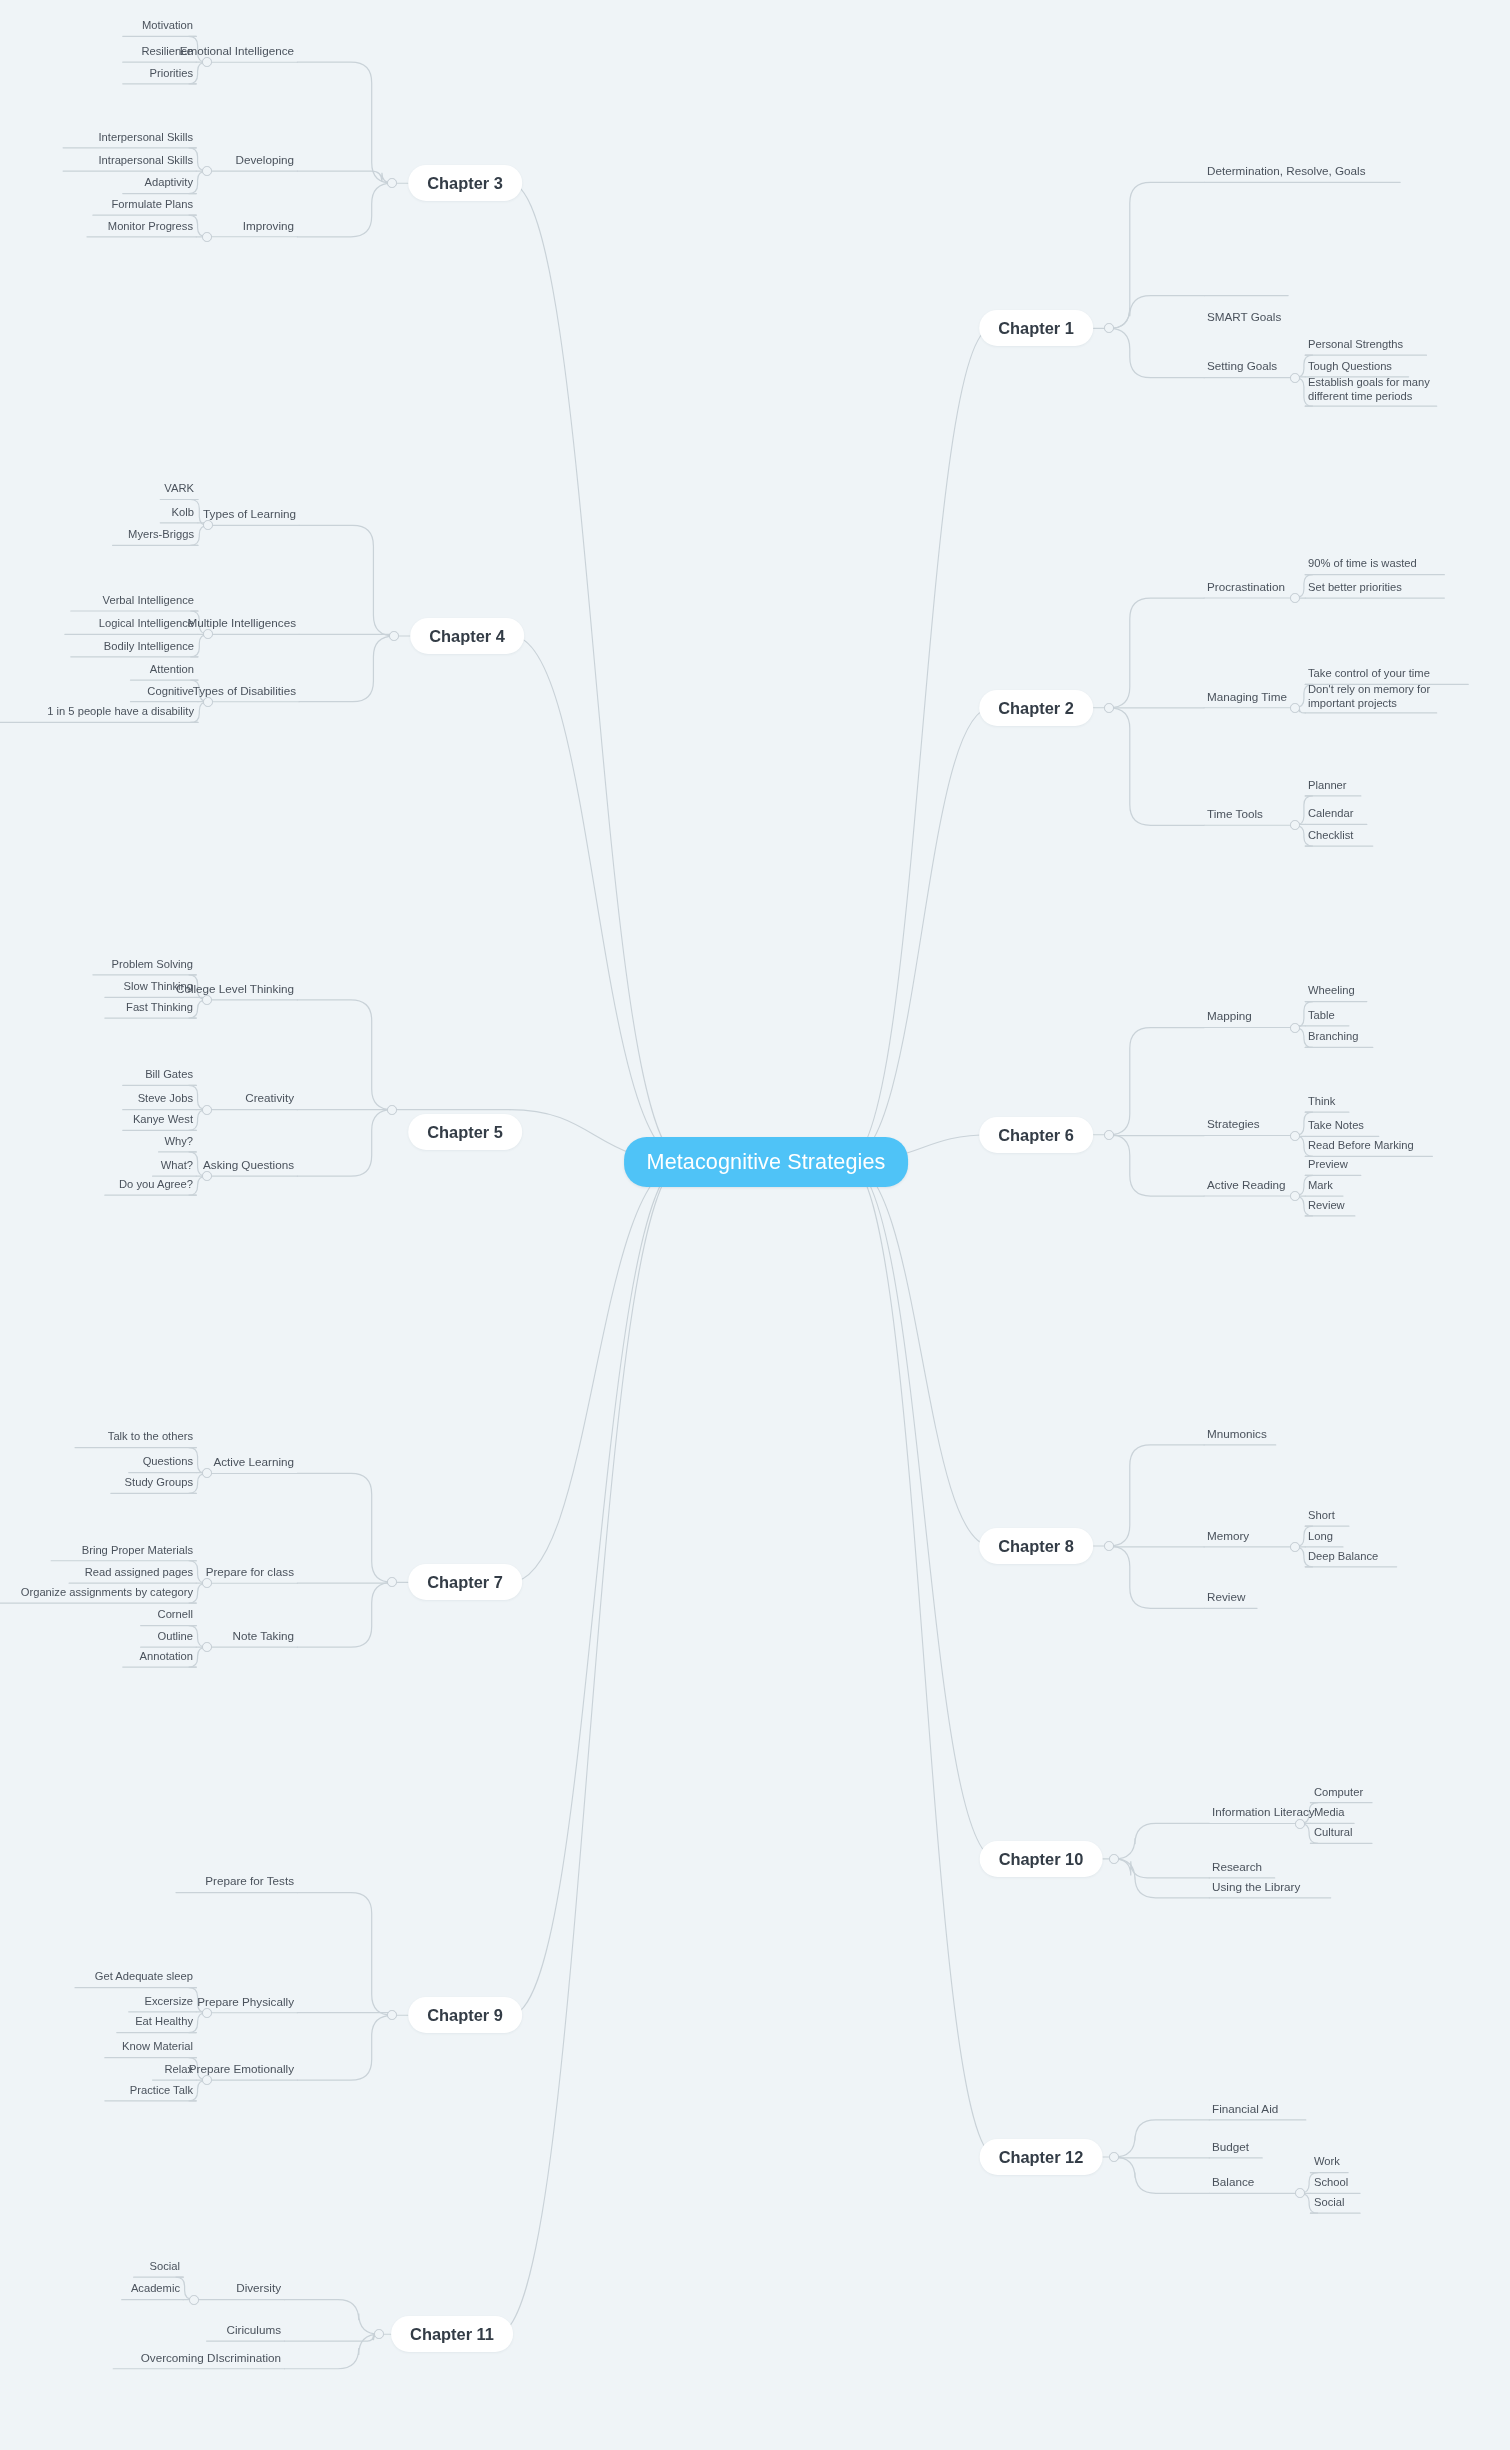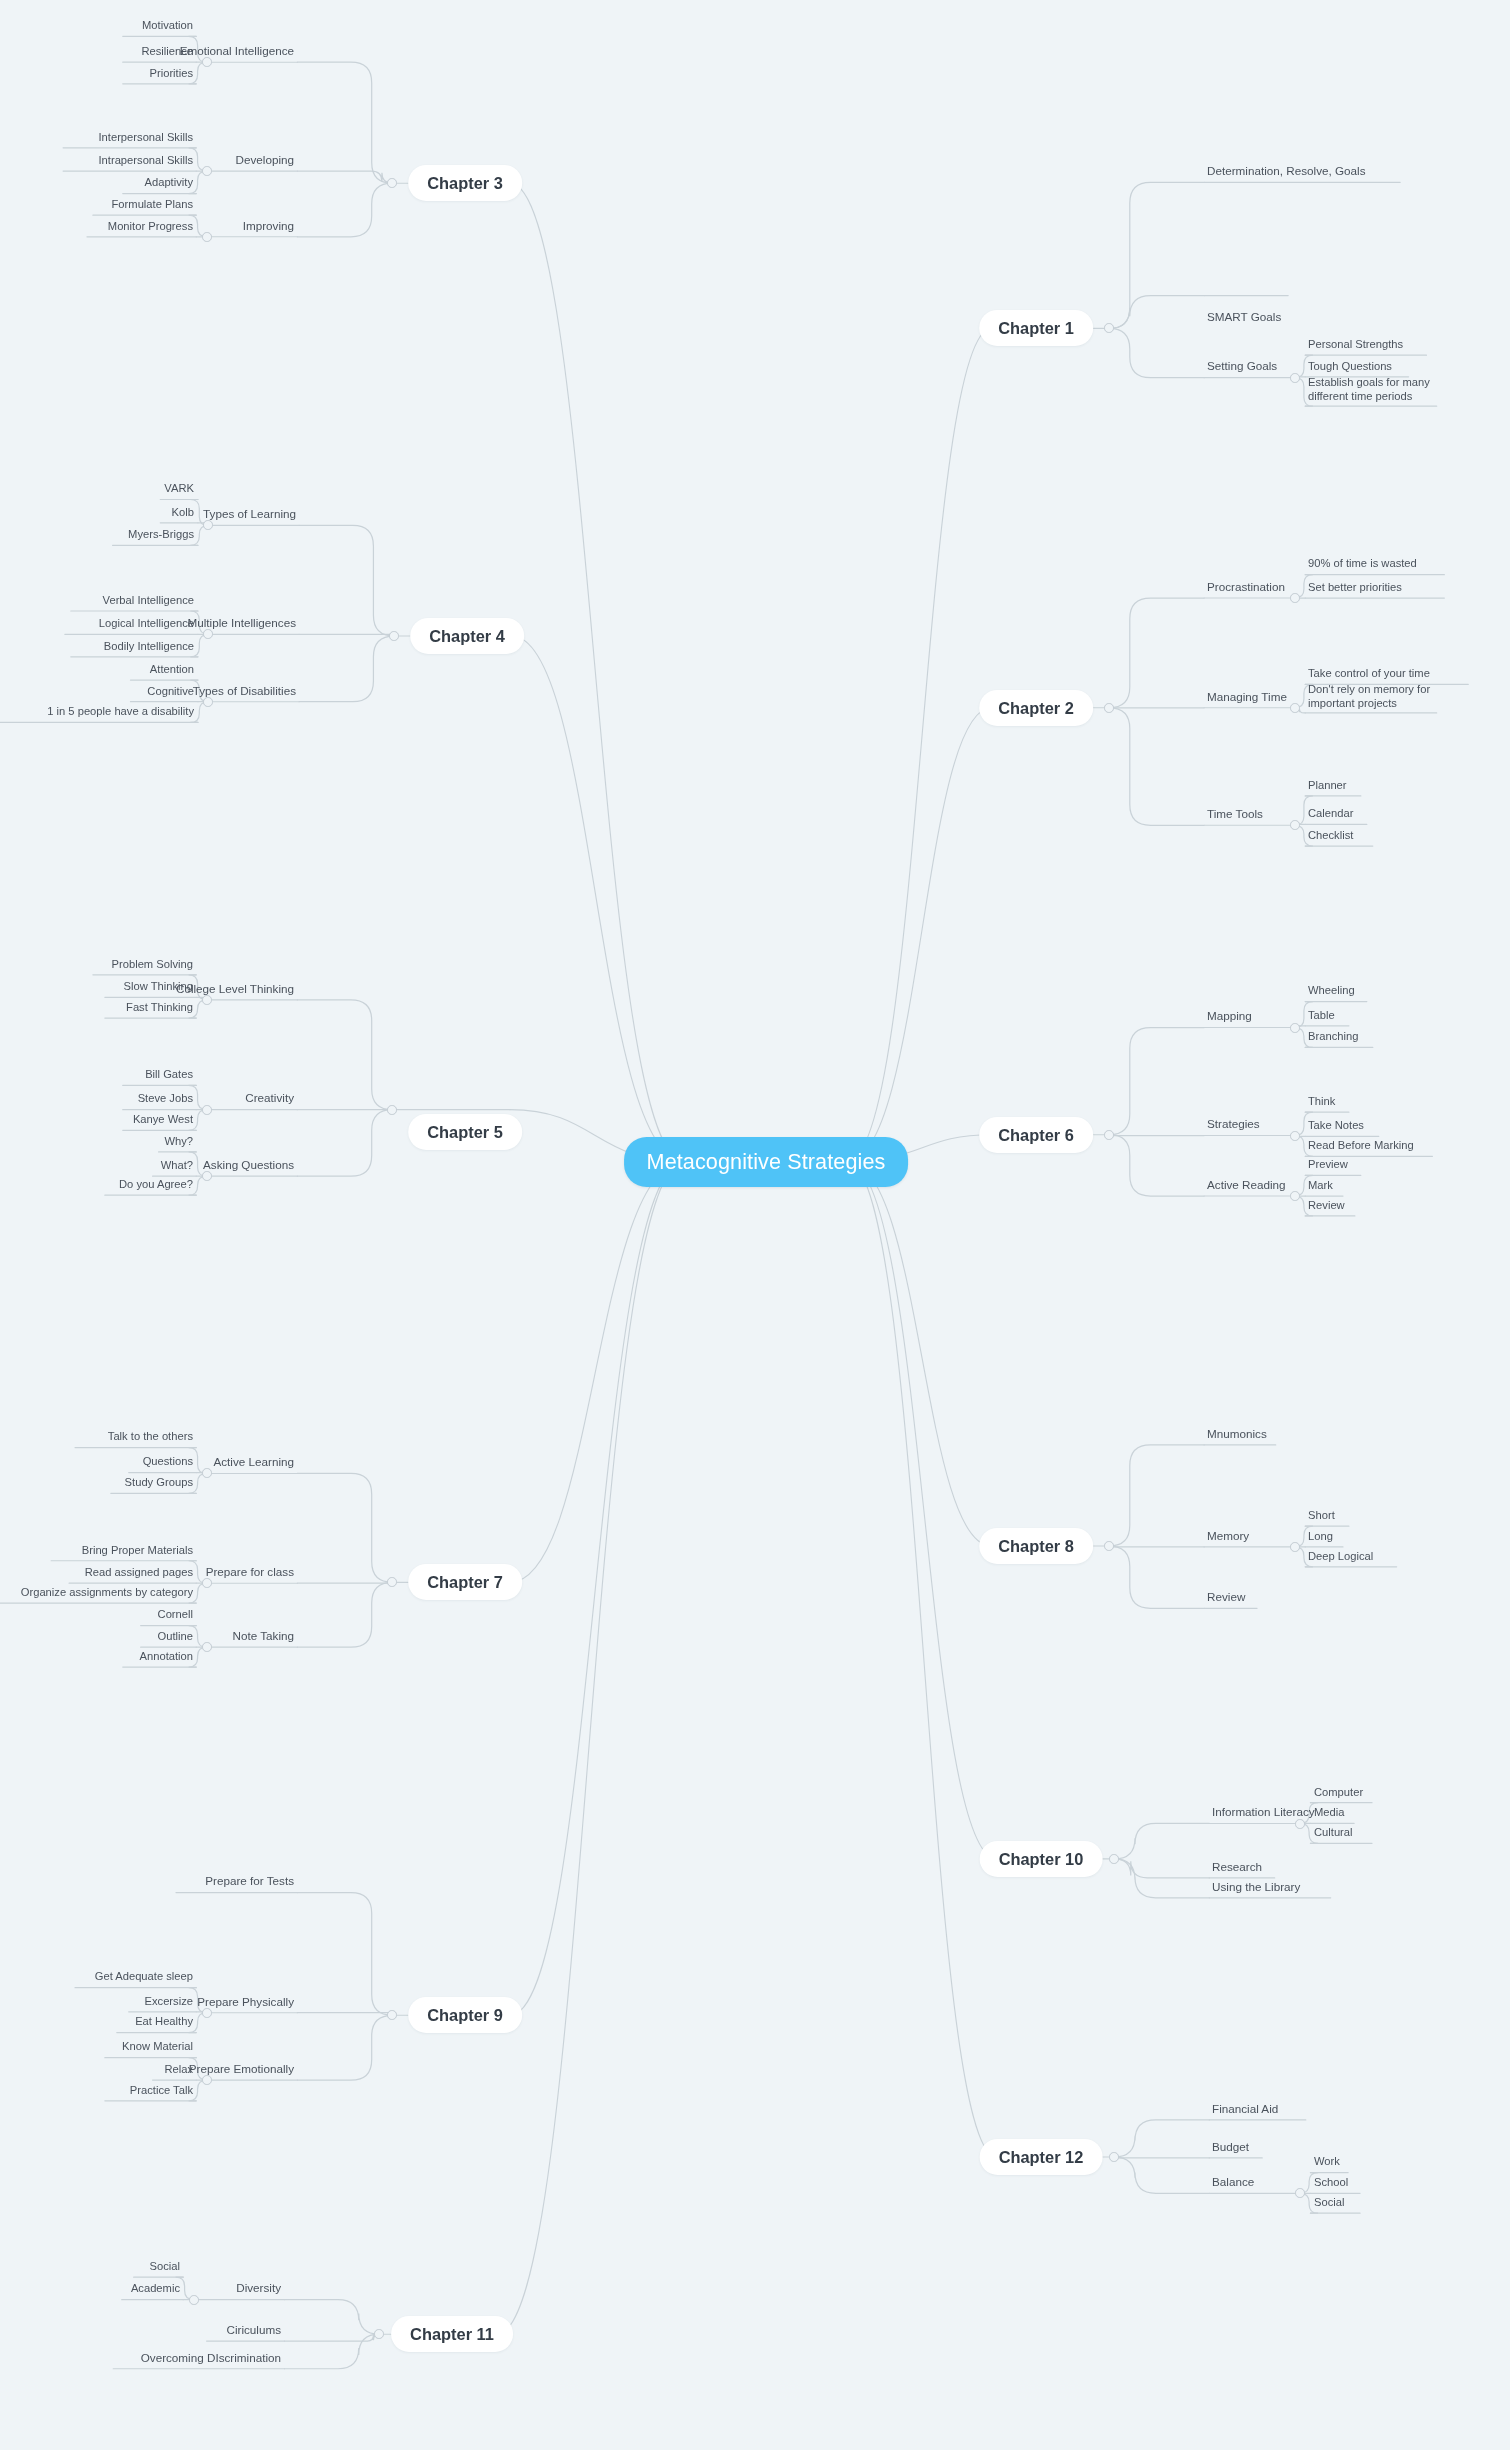--- a/index.html
+++ b/index.html
@@ -444,21 +444,21 @@
       <div class="leaf-label l3" style="top: 1614px; left: 193px; transform: translate(-100%, -50%);">Cornell</div>
       <div class="leaf-label l3" style="top: 1636px; left: 193px; transform: translate(-100%, -50%);">Outline</div>
       <div class="leaf-label l3" style="top: 1656px; left: 193px; transform: translate(-100%, -50%);">Annotation</div>
       <div class="chapter-node" style="left: 1036px; top: 1546px;">Chapter 8</div>
       <div class="junction" style="left: 1109px; top: 1546px;"></div>
       <div class="leaf-label l2" style="top: 1434px; white-space: nowrap; transform: translate(0px, -50%); left: 1207px;">Mnumonics</div>
       <div class="leaf-label l2" style="top: 1536px; white-space: nowrap; transform: translate(0px, -50%); left: 1207px;">Memory</div>
       <div class="junction" style="left: 1295px; top: 1547px;"></div>
       <div class="leaf-label l3" style="top: 1515px; left: 1308px; transform: translate(0px, -50%);">Short</div>
       <div class="leaf-label l3" style="top: 1536px; left: 1308px; transform: translate(0px, -50%);">Long</div>
-      <div class="leaf-label l3" style="top: 1556px; left: 1308px; transform: translate(0px, -50%);">Deep Logical</div>
+      <div class="leaf-label l3" style="top: 1556px; left: 1308px; transform: translate(0px, -50%);">Deep Balance</div>
       <div class="leaf-label l2" style="top: 1597px; white-space: nowrap; transform: translate(0px, -50%); left: 1207px;">Review</div>
       <div class="chapter-node" style="left: 465px; top: 2015px;">Chapter 9</div>
       <div class="junction" style="left: 392px; top: 2015px;"></div>
       <div class="leaf-label l2" style="top: 1881px; white-space: nowrap; transform: translate(-100%, -50%); left: 294px;">Prepare for Tests</div>
       <div class="leaf-label l2" style="top: 2002px; white-space: nowrap; transform: translate(-100%, -50%); left: 294px;">Prepare Physically</div>
       <div class="junction" style="left: 207px; top: 2013px;"></div>
       <div class="leaf-label l3" style="top: 1976px; left: 193px; transform: translate(-100%, -50%);">Get Adequate sleep</div>
       <div class="leaf-label l3" style="top: 2001px; left: 193px; transform: translate(-100%, -50%);">Excersize</div>
       <div class="leaf-label l3" style="top: 2021px; left: 193px; transform: translate(-100%, -50%);">Eat Healthy</div>
       <div class="leaf-label l2" style="top: 2069px; white-space: nowrap; transform: translate(-100%, -50%); left: 294px;">Prepare Emotionally</div>

